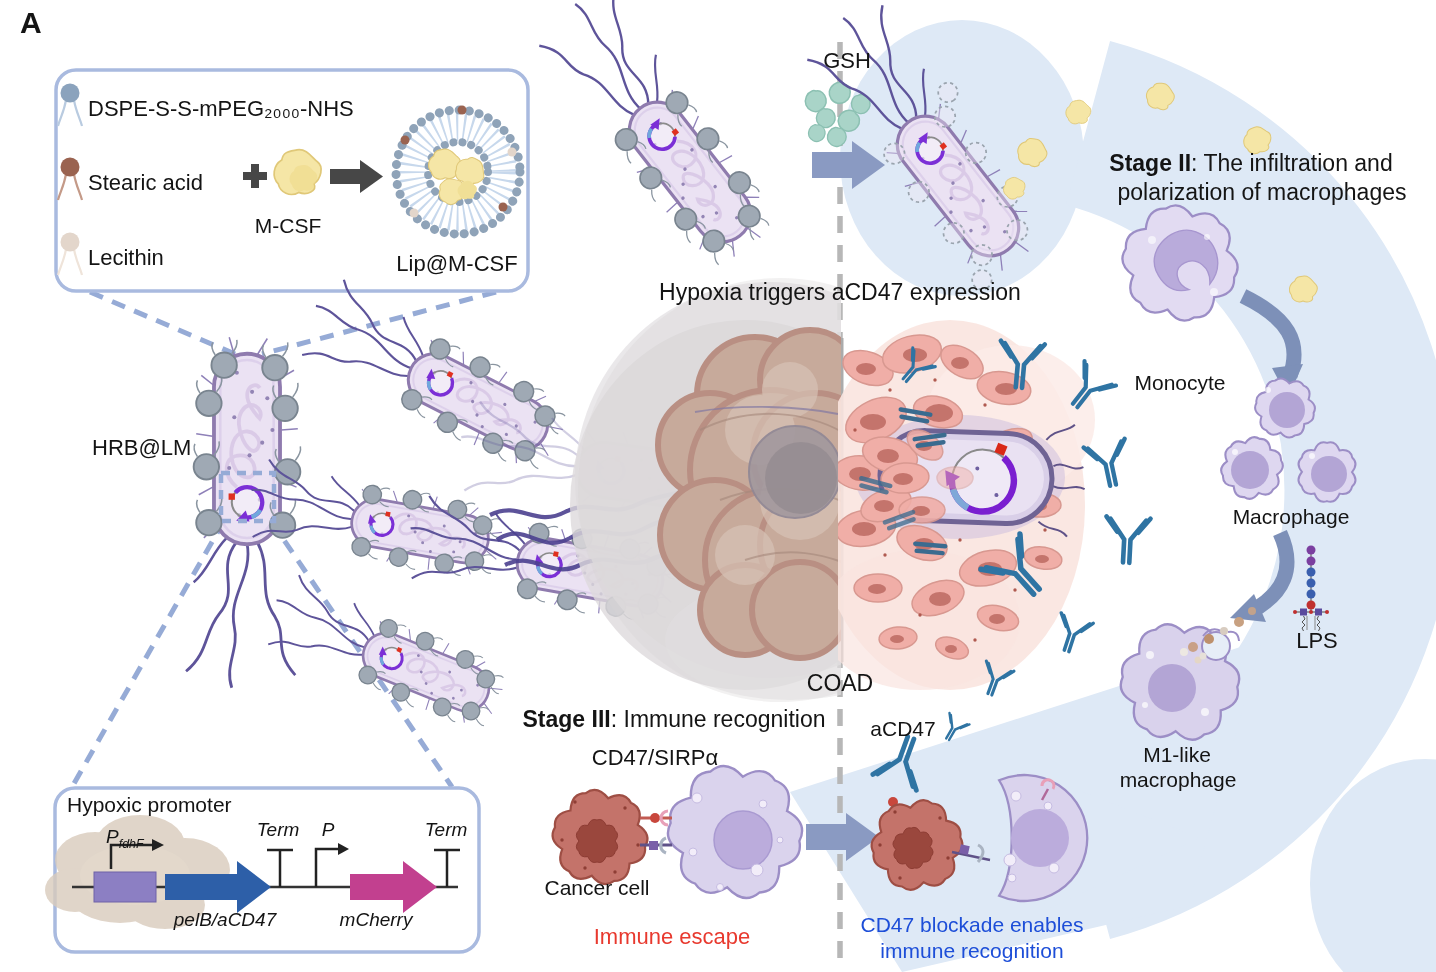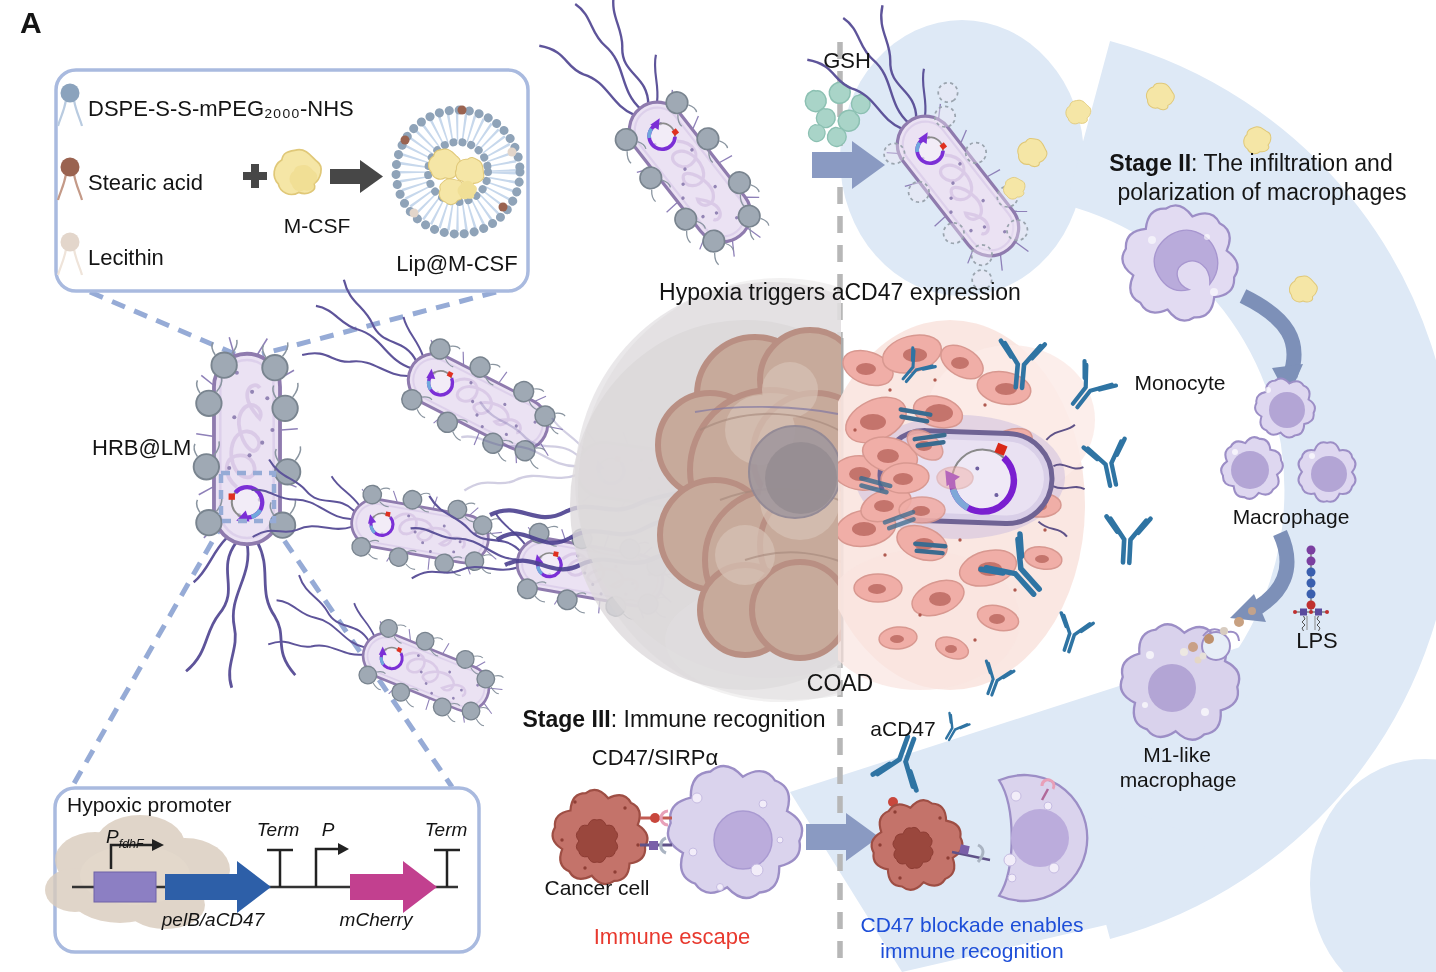--- a/index.html
+++ b/index.html
@@ -556,21 +556,21 @@
           <line x1="434" y1="850" x2="460" y2="850"></line>
   </g>
 </g>
 </svg>
 
 <div class="lbl t30" style="left:20px;top:6px;">A</div>
 
 <div class="lbl t22" style="left:88px;top:97px;">DSPE-S-S-mPEG₂₀₀₀-NHS</div>
 <div class="lbl t22" style="left:88px;top:171px;">Stearic acid</div>
 <div class="lbl t22" style="left:88px;top:246px;">Lecithin</div>
-<div class="lbl c" style="left:317px;top:214px;">M-CSF</div>
+<div class="lbl c" style="left:288px;top:214px;">M-CSF</div>
 <div class="lbl c t22" style="left:457px;top:252px;">Lip@M-CSF</div>
 
 <div class="lbl c t22" style="left:847px;top:49px;">GSH</div>
 
 <div class="lbl c t23" style="left:1262px;top:180px;">polarization of macrophages</div>
 <div class="lbl c t23" style="left:1251px;top:151px;"><span class="bold">Stage II</span><span>: The infiltration and</span></div>
 <div class="lbl c" style="left:1180px;top:330px;margin-top:41px;">Monocyte</div>
 <div class="lbl c" style="left:1291px;top:505px;">Macrophage</div>
 <div class="lbl c t22" style="left:1317px;top:629px;">LPS</div>
 <div class="lbl c" style="left:1177px;top:743px;">M1-like</div>
@@ -586,16 +586,16 @@
 <div class="lbl c t22 red" style="left:672px;top:925px;">Immune escape</div>
 <div class="lbl c" style="left:903px;top:717px;">aCD47</div>
 <div class="lbl c green" style="left:972px;top:913px;">CD47 blockade enables</div>
 <div class="lbl c green" style="left:972px;top:939px;">immune recognition</div>
 
 <div class="lbl" style="left:67px;top:793px;">Hypoxic promoter</div>
 <div class="lbl it" style="left:106px;top:819px;margin-top:7px;"><span>P</span><span class="sub">fdhF</span></div>
 <div class="lbl c it" style="left:278px;top:819px;">Term</div>
 <div class="lbl c it" style="left:328px;top:819px;">P</div>
 <div class="lbl c it" style="left:446px;top:819px;">Term</div>
-<div class="lbl c it" style="left:213px;top:909px;">pelB/aCD47</div>
+<div class="lbl c it" style="left:225px;top:909px;">pelB/aCD47</div>
 <div class="lbl c it" style="left:376px;top:909px;">mCherry</div>
 
 </div>
 
 </body></html>

